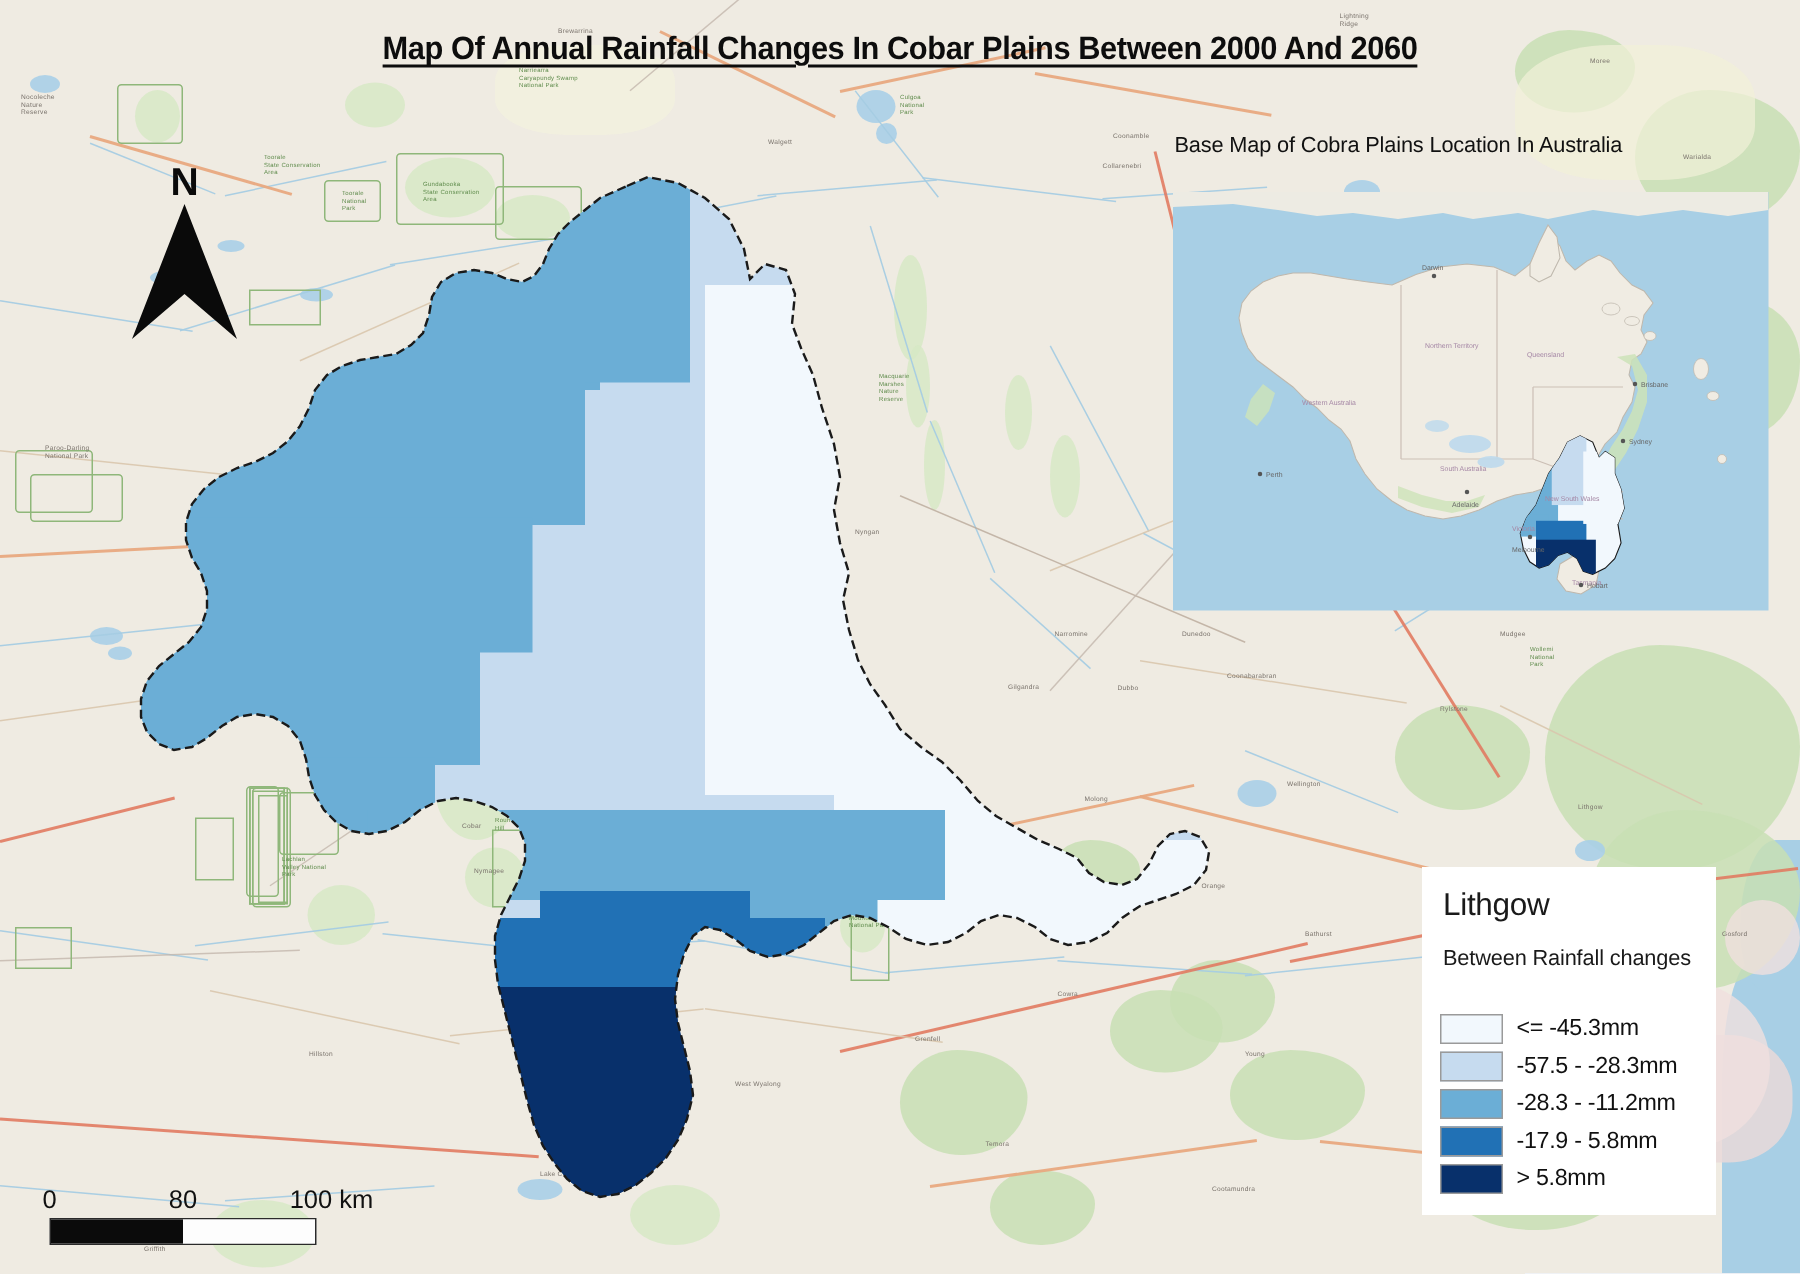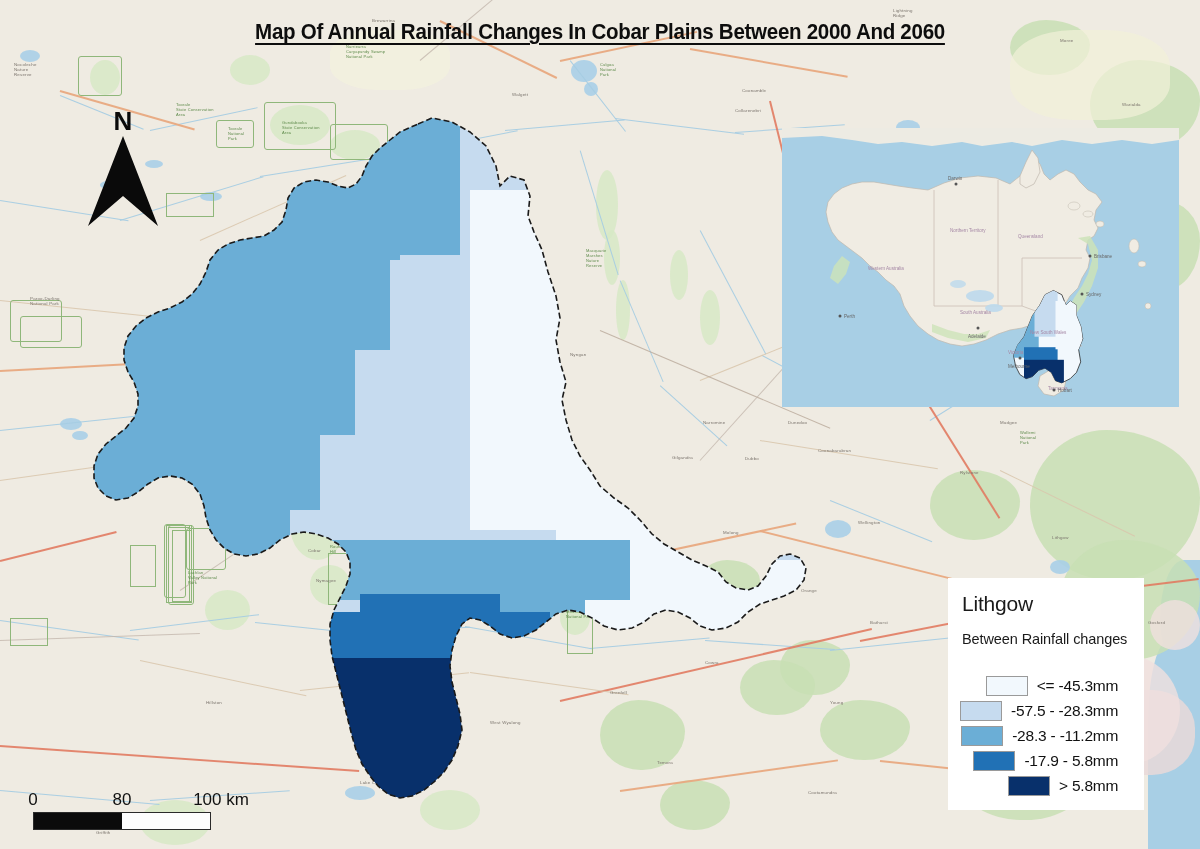--- a/index.html
+++ b/index.html
@@ -76,21 +76,21 @@
   }
   .legend-title{
     position:absolute;left:14px;top:14px;font-size:21px;color:#1a1a1a;
     letter-spacing:-.2px;
   }
   .legend-sub{
     position:absolute;left:14px;top:53px;font-size:14.5px;color:#1a1a1a;
     letter-spacing:-.1px;white-space:nowrap;
   }
   .legend-rows{position:absolute;left:12px;top:95px;}
-  .lg-row{display:flex;align-items:center;height:25px;justify-content:flex-end;}
+  .lg-row{display:flex;align-items:center;height:25px;}
   .lg-sw{width:40px;height:18px;border:1px solid #9a9a9a;flex:0 0 auto;}
   .lg-txt{margin-left:9px;font-size:15.5px;color:#111;white-space:nowrap;letter-spacing:-.2px;}
 
   
   .scale{position:absolute;left:33px;top:790px;width:178px;}
   .scale-nums{position:relative;height:22px;}
   .scale-nums span{
     position:absolute;top:0;font-size:17px;color:#111;
     transform:translateX(-50%);white-space:nowrap;
   }
@@ -414,20 +414,21 @@
 
   <div class="title">Map Of Annual Rainfall Changes In Cobar Plains Between 2000 And 2060</div>
 
   <div class="north">
     <div class="n-letter">N</div>
     <svg width="78" height="92" viewBox="0 0 78 92">
       <path d="M39,0 L74,90 L39,60 L4,90 Z" fill="#0a0a0a"></path>
     </svg>
   </div>
 
+  <div class="inset-label">Base Map of Cobra Plains Location In Australia</div>
   <div class="inset">
     <svg class="inset-oz" width="397" height="279" viewBox="0 0 397 279" xmlns="http://www.w3.org/2000/svg">
 
       <path d="M146,62 L162,55 L178,50 L196,48 L214,50 L228,56 L238,48 L246,38
                L252,30 L258,36 L262,46 L268,52 L276,46 L284,42 L292,46 L298,54
                L306,62 L314,66 L320,74 L314,82 L312,92 L316,100 L312,108 L306,112
                L304,122 L308,130 L306,140 L300,150 L296,160 L288,168 L282,178
                L272,184 L262,190 L252,196 L240,200 L228,202 L216,206 L204,212
                L192,216 L180,218 L168,216 L156,212 L146,206 L136,198 L128,188
                L122,178 L118,166 L112,158 L104,152 L96,144 L88,138 L80,130

